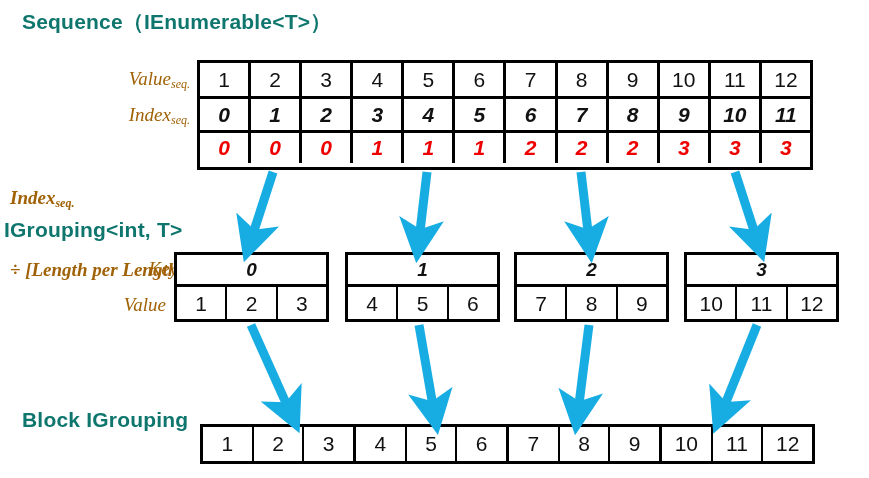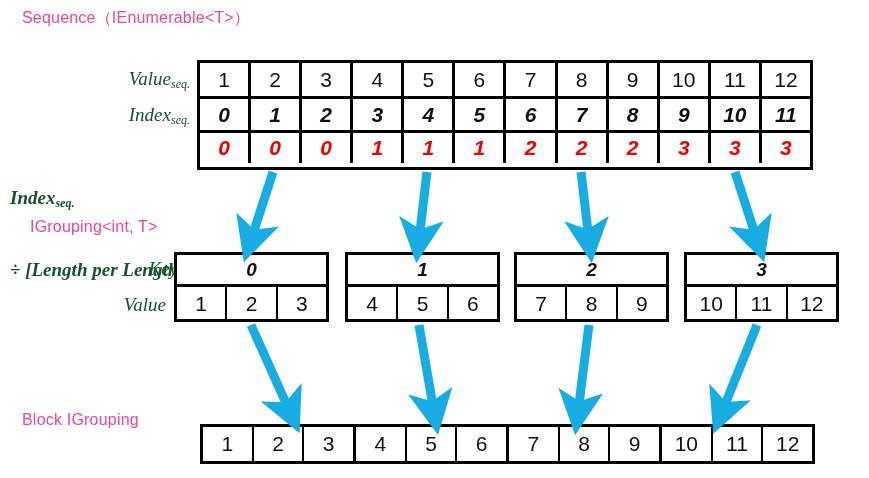--- a/index.html
+++ b/index.html
@@ -14,37 +14,37 @@
     background: #ffffff;
     overflow: hidden;
     font-family: "Liberation Sans", sans-serif;
     color: #111111;
   }
 
   
   .heading {
     position: absolute;
     font-family: "Liberation Sans", sans-serif;
-    font-weight: normal;
-    font-size: 16px;
+    font-weight: bold;
+    font-size: 21px;
     letter-spacing: 0.2px;
-    color: #ec4899;
+    color: #0f766e;
     white-space: pre;
   }
   #heading-sequence { left: 22px; top: 8px; }
-  #heading-grouping { left: 30px; top: 218px; }
+  #heading-grouping { left: 4px; top: 218px; }
   #heading-block    { left: 22px; top: 352px; line-height: 27px; }
 
   
   .row-label {
     position: absolute;
     font-family: "Liberation Serif", "DejaVu Serif", serif;
     font-style: italic;
     font-size: 19px;
-    color: #14532d;
+    color: #a16207;
     white-space: pre;
     text-align: right;
   }
   .row-label sub {
     font-size: 12px;
     font-style: italic;
     vertical-align: baseline;
     position: relative;
     top: 3px;
   }

